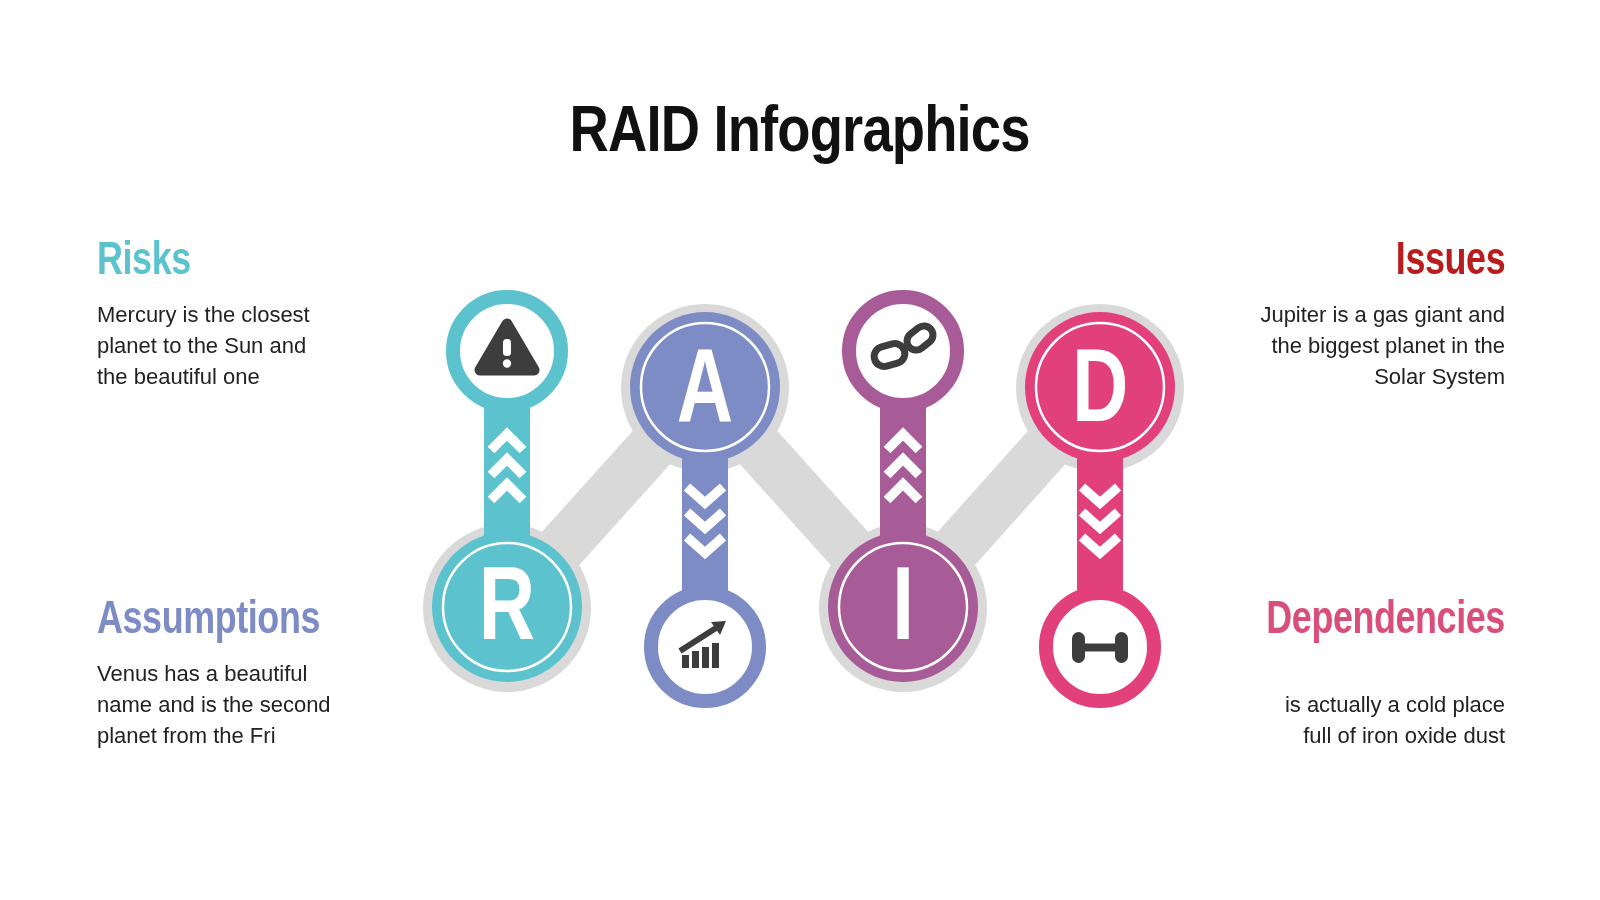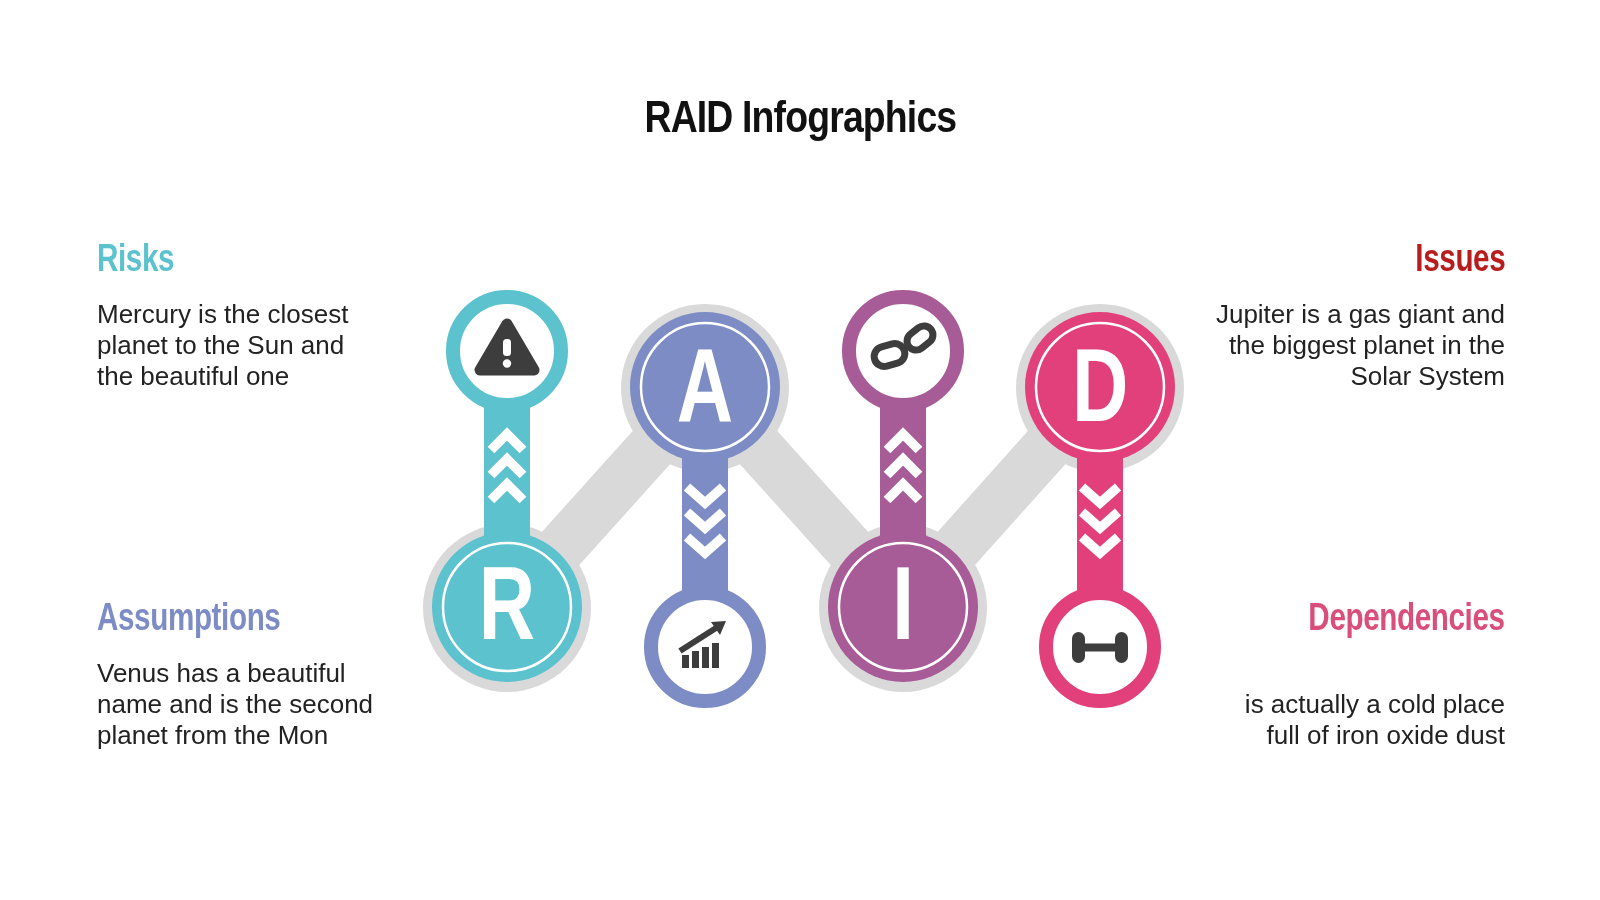--- a/index.html
+++ b/index.html
@@ -2,30 +2,30 @@
 <html><head>
 <meta charset="utf-8">
 <style>
   html,body { margin:0; padding:0; background:#ffffff; }
   .slide {
     position:relative; width:1600px; height:900px; background:#ffffff;
     overflow:hidden; font-family:"Liberation Sans", sans-serif;
   }
   .title {
     position:absolute; top:92px; left:0; width:100%;
-    text-align:center; font-size:44px; font-weight:700; color:#111;
+    text-align:center; font-size:64px; font-weight:700; color:#111;
     margin:0;
   }
   .cond { display:inline-block; transform:scaleX(.85); transform-origin:center; letter-spacing:-1px; }
   .block { position:absolute; width:400px; }
-  .block h2 { margin:0; font-size:38px; font-weight:700; line-height:42px; }
+  .block h2 { margin:0; font-size:46px; font-weight:700; line-height:42px; }
   .block h2 .hcond { display:inline-block; transform:scaleX(.78); letter-spacing:-.5px; }
   .block.left h2 .hcond { transform-origin:left center; }
   .block.right h2 .hcond { transform-origin:right center; }
-  .block p { margin:20px 0 0 0; font-size:26px; line-height:31px; color:#222; }
+  .block p { margin:20px 0 0 0; font-size:22px; line-height:31px; color:#222; }
   .line { white-space:nowrap; }
   .block.left  { text-align:left; }
   .block.right { text-align:right; }
   .risks        { left:97px;  top:237px; }
   .issues       { right:95px; top:237px; }
   .assumptions  { left:97px;  top:596px; }
   .dependencies { right:95px; top:596px; }
   .risks h2        { color:#5bc2ce; }
   .assumptions h2  { color:#7d8cc4; }
   .issues h2       { color:#b91c1c; }
@@ -56,21 +56,21 @@
       <span class="line">the biggest planet in the</span><br>
       <span class="line">Solar System</span>
     </p>
   </section>
 
   <section class="block left assumptions">
     <h2><span class="hcond">Assumptions</span></h2>
     <p>
       <span class="line">Venus has a beautiful</span><br>
       <span class="line">name and is the second</span><br>
-      <span class="line">planet from the Mon</span>
+      <span class="line">planet from the Fri</span>
     </p>
   </section>
 
   <section class="block right dependencies">
     <h2><span class="hcond">Dependencies</span></h2>
     <p>
       <br>
       <span class="line">is actually a cold place</span><br>
       <span class="line">full of iron oxide dust</span>
     </p>

